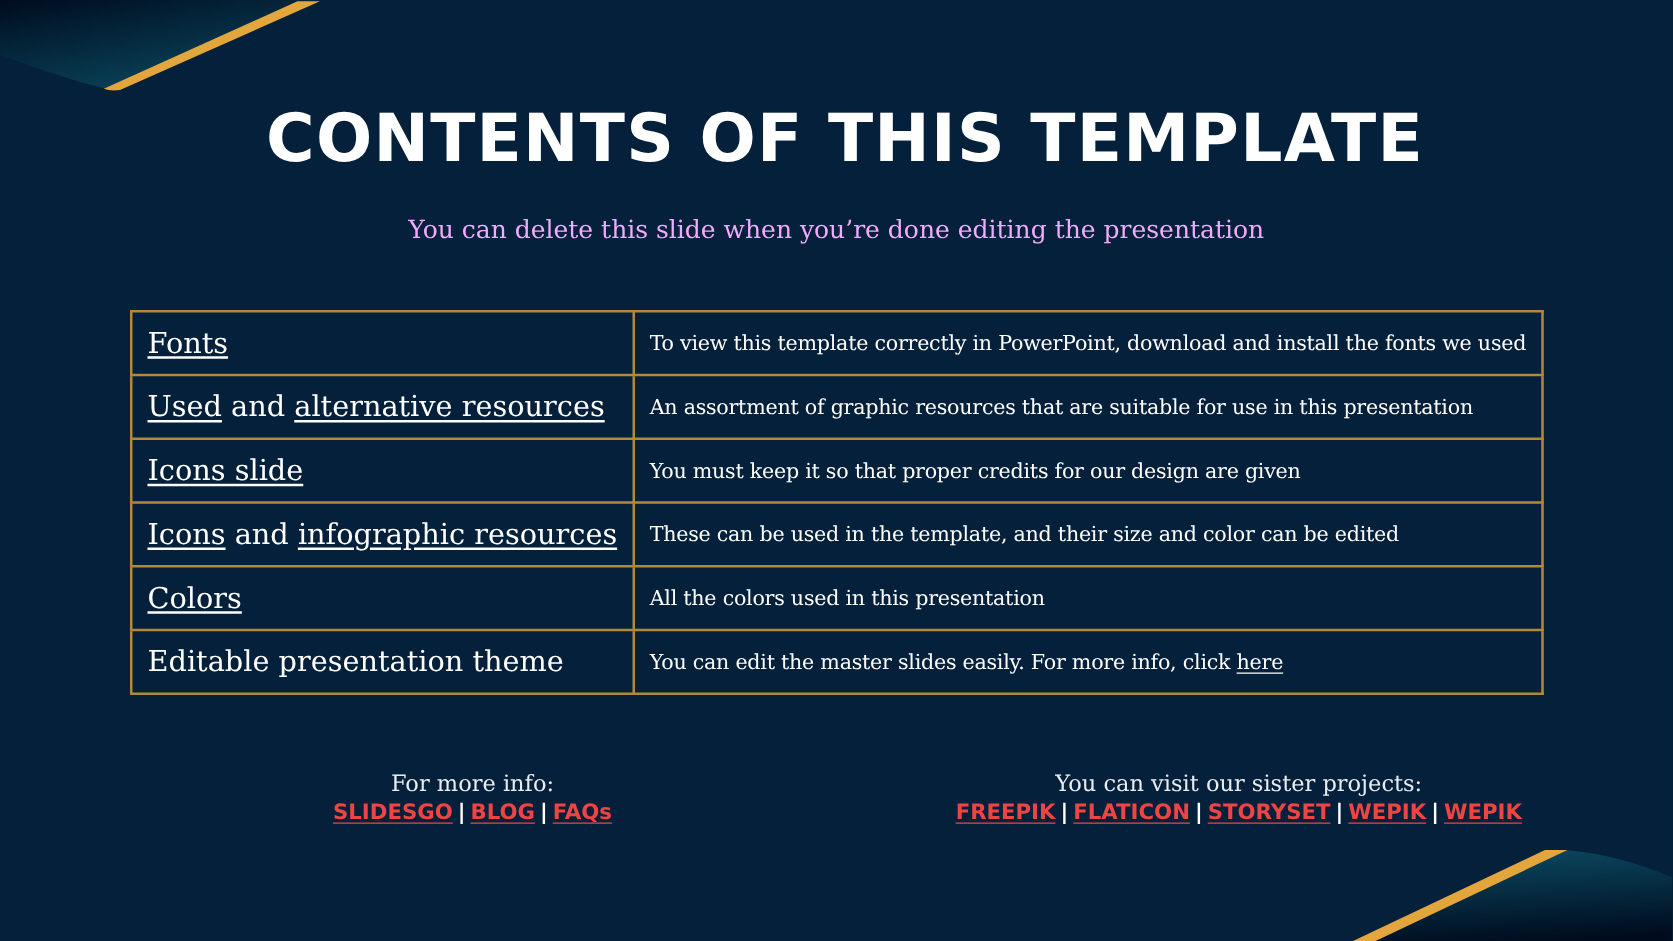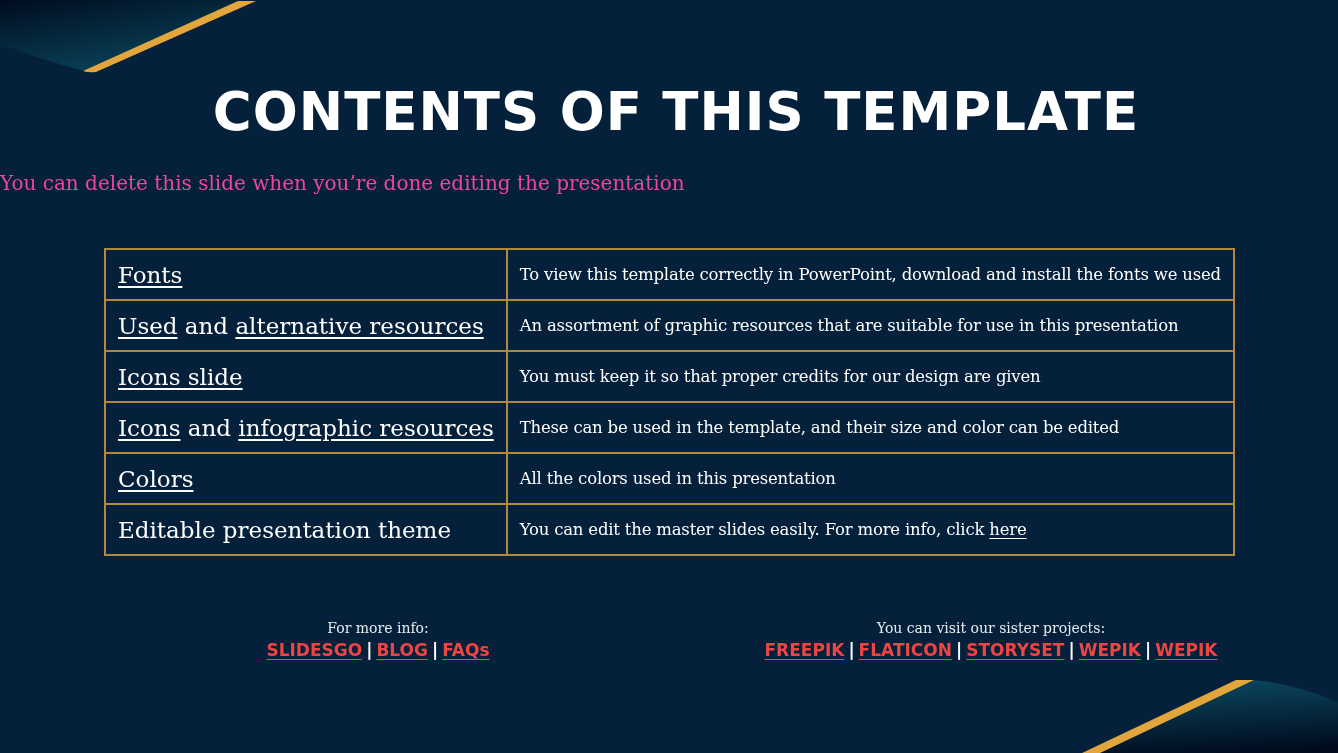--- a/index.html
+++ b/index.html
@@ -34,24 +34,24 @@
       letter-spacing: 1px;
       color: #ffffff;
       margin: 0;
       line-height: 68px;
     }
     .subtitle {
       position: absolute;
       left: 0;
       top: 168px;
       width: 1338px;
-      text-align: left;
+      text-align: center;
       font-family: "DejaVu Serif", serif;
       font-size: 20px;
-      color: #ec4899;
+      color: #f0abfc;
       line-height: 30px;
     }
     table.contents {
       position: absolute;
       left: 104px;
       top: 248px;
       width: 1130px;
       border-collapse: collapse;
       font-family: "DejaVu Serif", serif;
       color: #ffffff;
@@ -80,21 +80,21 @@
     .footer-block {
       position: absolute;
       top: 617px;
       text-align: center;
       color: #ffffff;
     }
     .footer-left { left: 178px; width: 400px; }
     .footer-right { left: 691px; width: 600px; }
     .footer-label {
       font-family: "DejaVu Serif", serif;
-      font-size: 14px;
+      font-size: 18px;
       line-height: 22px;
       color: #e8edf2;
     }
     .footer-links {
       font-family: "DejaVu Sans", sans-serif;
       font-weight: bold;
       font-size: 17px;
       line-height: 22px;
     }
     .footer-links a {

